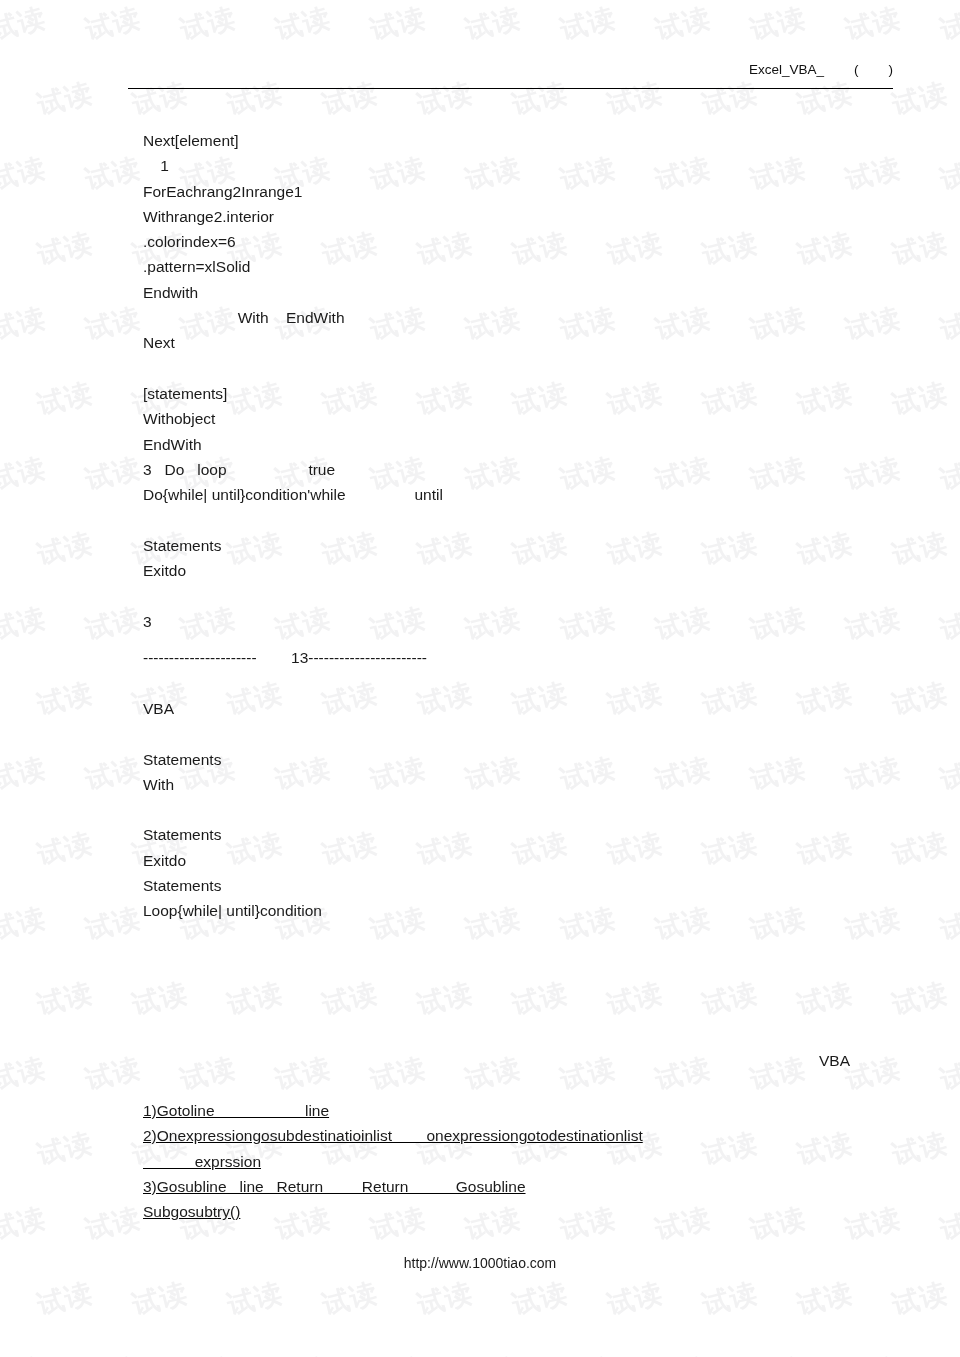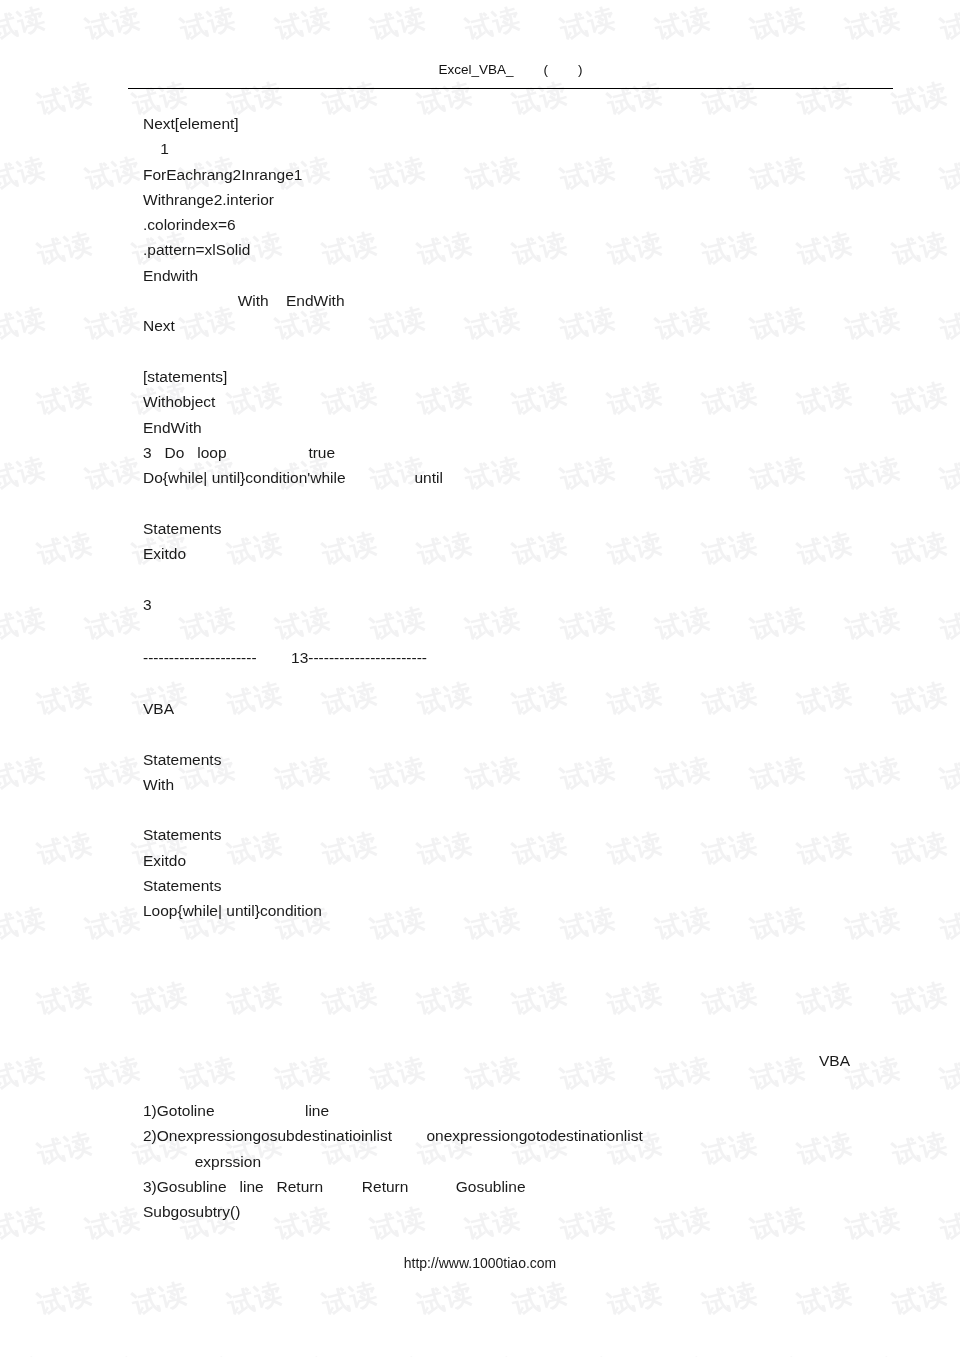--- a/index.html
+++ b/index.html
@@ -58,39 +58,39 @@
     left: 128px;
     top: 62px;
     width: 765px;
     height: 30px;
   }
   #header-title {
     position: absolute;
     left: 0;
     top: 0;
     width: 765px;
-    text-align: center;
+    text-align: right;
     font-size: 13.5px;
     color: #111;
     white-space: pre;
   }
   #header-rule {
     position: absolute;
     left: 0;
     top: 26px;
     width: 765px;
     height: 0;
     border-top: 1.6px solid #000;
   }
 
   
   #body-block {
     position: absolute;
     left: 143px;
-    top: 111px;
+    top: 128px;
     width: 760px;
   }
   .doc-line {
     font-size: 15.5px;
     line-height: 25.3px;
     color: #1a1a1a;
     white-space: pre;
     min-height: 25.3px;
   }
   .doc-line.blank {
@@ -376,21 +376,21 @@
         <div class="doc-line">With</div>
         <div class="doc-line blank">&nbsp;</div>
         <div class="doc-line">Statements</div>
         <div class="doc-line">Exitdo</div>
         <div class="doc-line">Statements</div>
         <div class="doc-line">Loop{while| until}condition</div>
       </div>
 
     <div id="right-note" style="position:absolute;left:143px;top:1048px;width:707px;text-align:right;font-size:15.5px;line-height:25.3px;color:#1a1a1a;white-space:pre;">VBA</div>
 
-    <div id="list-block" style="position:absolute;left:143px;top:1098px;width:780px;">
+    <div id="list-block" style="position:absolute;left:143px;top:1098px;width:780px;text-decoration:underline;">
         <div class="doc-line">1)Gotoline                     line</div>
         <div class="doc-line">2)Onexpressiongosubdestinatioinlist        onexpressiongotodestinationlist</div>
         <div class="doc-line">            exprssion</div>
         <div class="doc-line">3)Gosubline   line   Return         Return           Gosubline</div>
         <div class="doc-line">Subgosubtry()</div>
       </div>
 
     <div id="page-footer">
       <span>http://www.1000tiao.com</span>
     </div>

